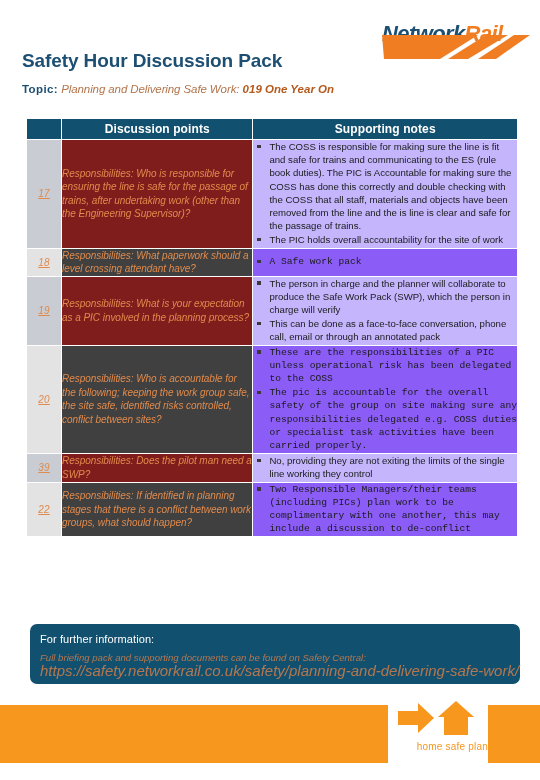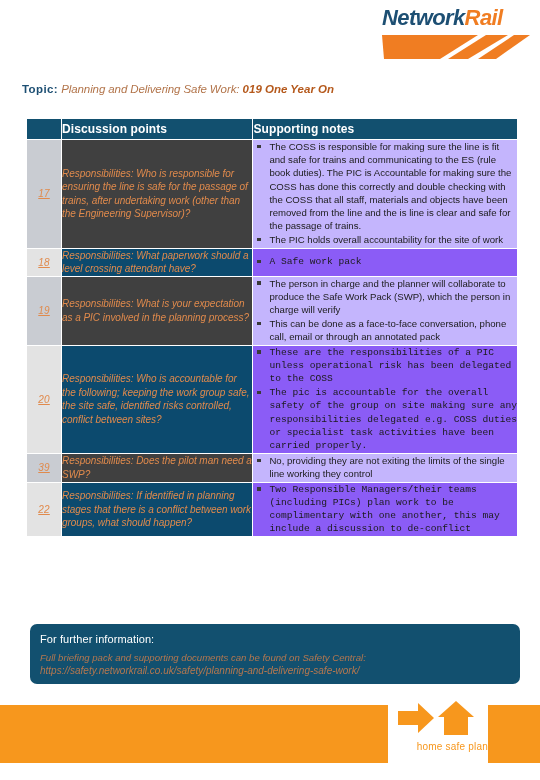--- a/index.html
+++ b/index.html
@@ -97,21 +97,21 @@
 
   .nr-logo {
     position: absolute;
     right: 10px;
     top: 5px;
     width: 148px;
     height: 56px;
   }
   .nr-word {
     position: absolute;
-    left: 0; top: 0;
+    left: 0; top: 16px;
     width: 148px;
     font-size: 22px;
     font-weight: bold;
     font-style: italic;
     letter-spacing: -0.6px;
     white-space: nowrap;
     text-align: left;
   }
   .nr-word .nr-a { color: #1d4f73; }
   .nr-word .nr-b { color: #f07d22; }
@@ -162,21 +162,21 @@
   .table td, .table th {
     vertical-align: middle;
     padding: 0;
     border: 1px solid #ffffff;
   }
   .thead-cell {
     background: #12506f;
     color: #ffffff;
     font-size: 12px;
     font-weight: bold;
-    text-align: left;
+    text-align: center;
     height: 20px;
     letter-spacing: 0.1px;
   }
   .thead-blank { background: #12506f; }
 
   .col-num { width: 35px; }
   .col-dp  { width: 191px; }
   .col-sn  { width: 264px; }
 
   .cell-num {
@@ -216,25 +216,25 @@
     position: absolute;
     left: 4px;
     top: 4.5px;
     width: 3.5px;
     height: 3.5px;
     background: #3a3a3a;
   }
 
   
   .shade-a .cell-num { background: #c9ccd2; }
-  .shade-a .cell-dp  { background: #404040; }
+  .shade-a .cell-dp  { background: #7f1d1d; }
   .shade-a .cell-sn  { background: #c4b5fd; }
 
   .shade-b .cell-num { background: #e3e3e3; }
-  .shade-b .cell-dp  { background: #0c4a6e; }
+  .shade-b .cell-dp  { background: #404040; }
   .shade-b .cell-sn  { background: #8b5cf6; font-family: Liberation Mono, monospace; }
 
   
   .info-box {
     position: absolute;
     left: 30px;
     top: 624px;
     width: 490px;
     height: 60px;
     background: #12506f;
@@ -256,21 +256,21 @@
     font-size: 9.6px;
     font-style: italic;
     color: #b5774f;
     line-height: 13px;
     white-space: nowrap;
   }
   .info-url {
     position: absolute;
     left: 10px;
     top: 40px;
-    font-size: 10px;
+    font-size: 15px;
     font-style: italic;
     color: #b5774f;
     line-height: 13px;
     white-space: nowrap;
   }
 
   
   .band {
     position: absolute;
     left: 0;
@@ -328,20 +328,21 @@
     <div class="nr-word">
       <span class="nr-a">Network</span><span class="nr-b">Rail</span>
     </div>
     <svg class="nr-swoosh" width="148" height="28" viewBox="0 0 148 28">
       <polygon points="0,2 96,2 58,26 2,26" fill="#f07d22"></polygon>
       <polygon points="104,2 126,2 86,26 66,26" fill="#f07d22"></polygon>
       <polygon points="132,2 148,2 114,26 96,26" fill="#f07d22"></polygon>
     </svg>
   </div>
 
+  <div class="title">Safety Hour Discussion Pack</div>
 
   <div class="topic-line">
     <span class="topic-label">Topic:</span>
     <span class="topic-value">Planning and Delivering Safe Work:</span>
     <span class="topic-strong">019 One Year On</span>
   </div>
 </div>
 
 <table class="table">
   <colgroup>

